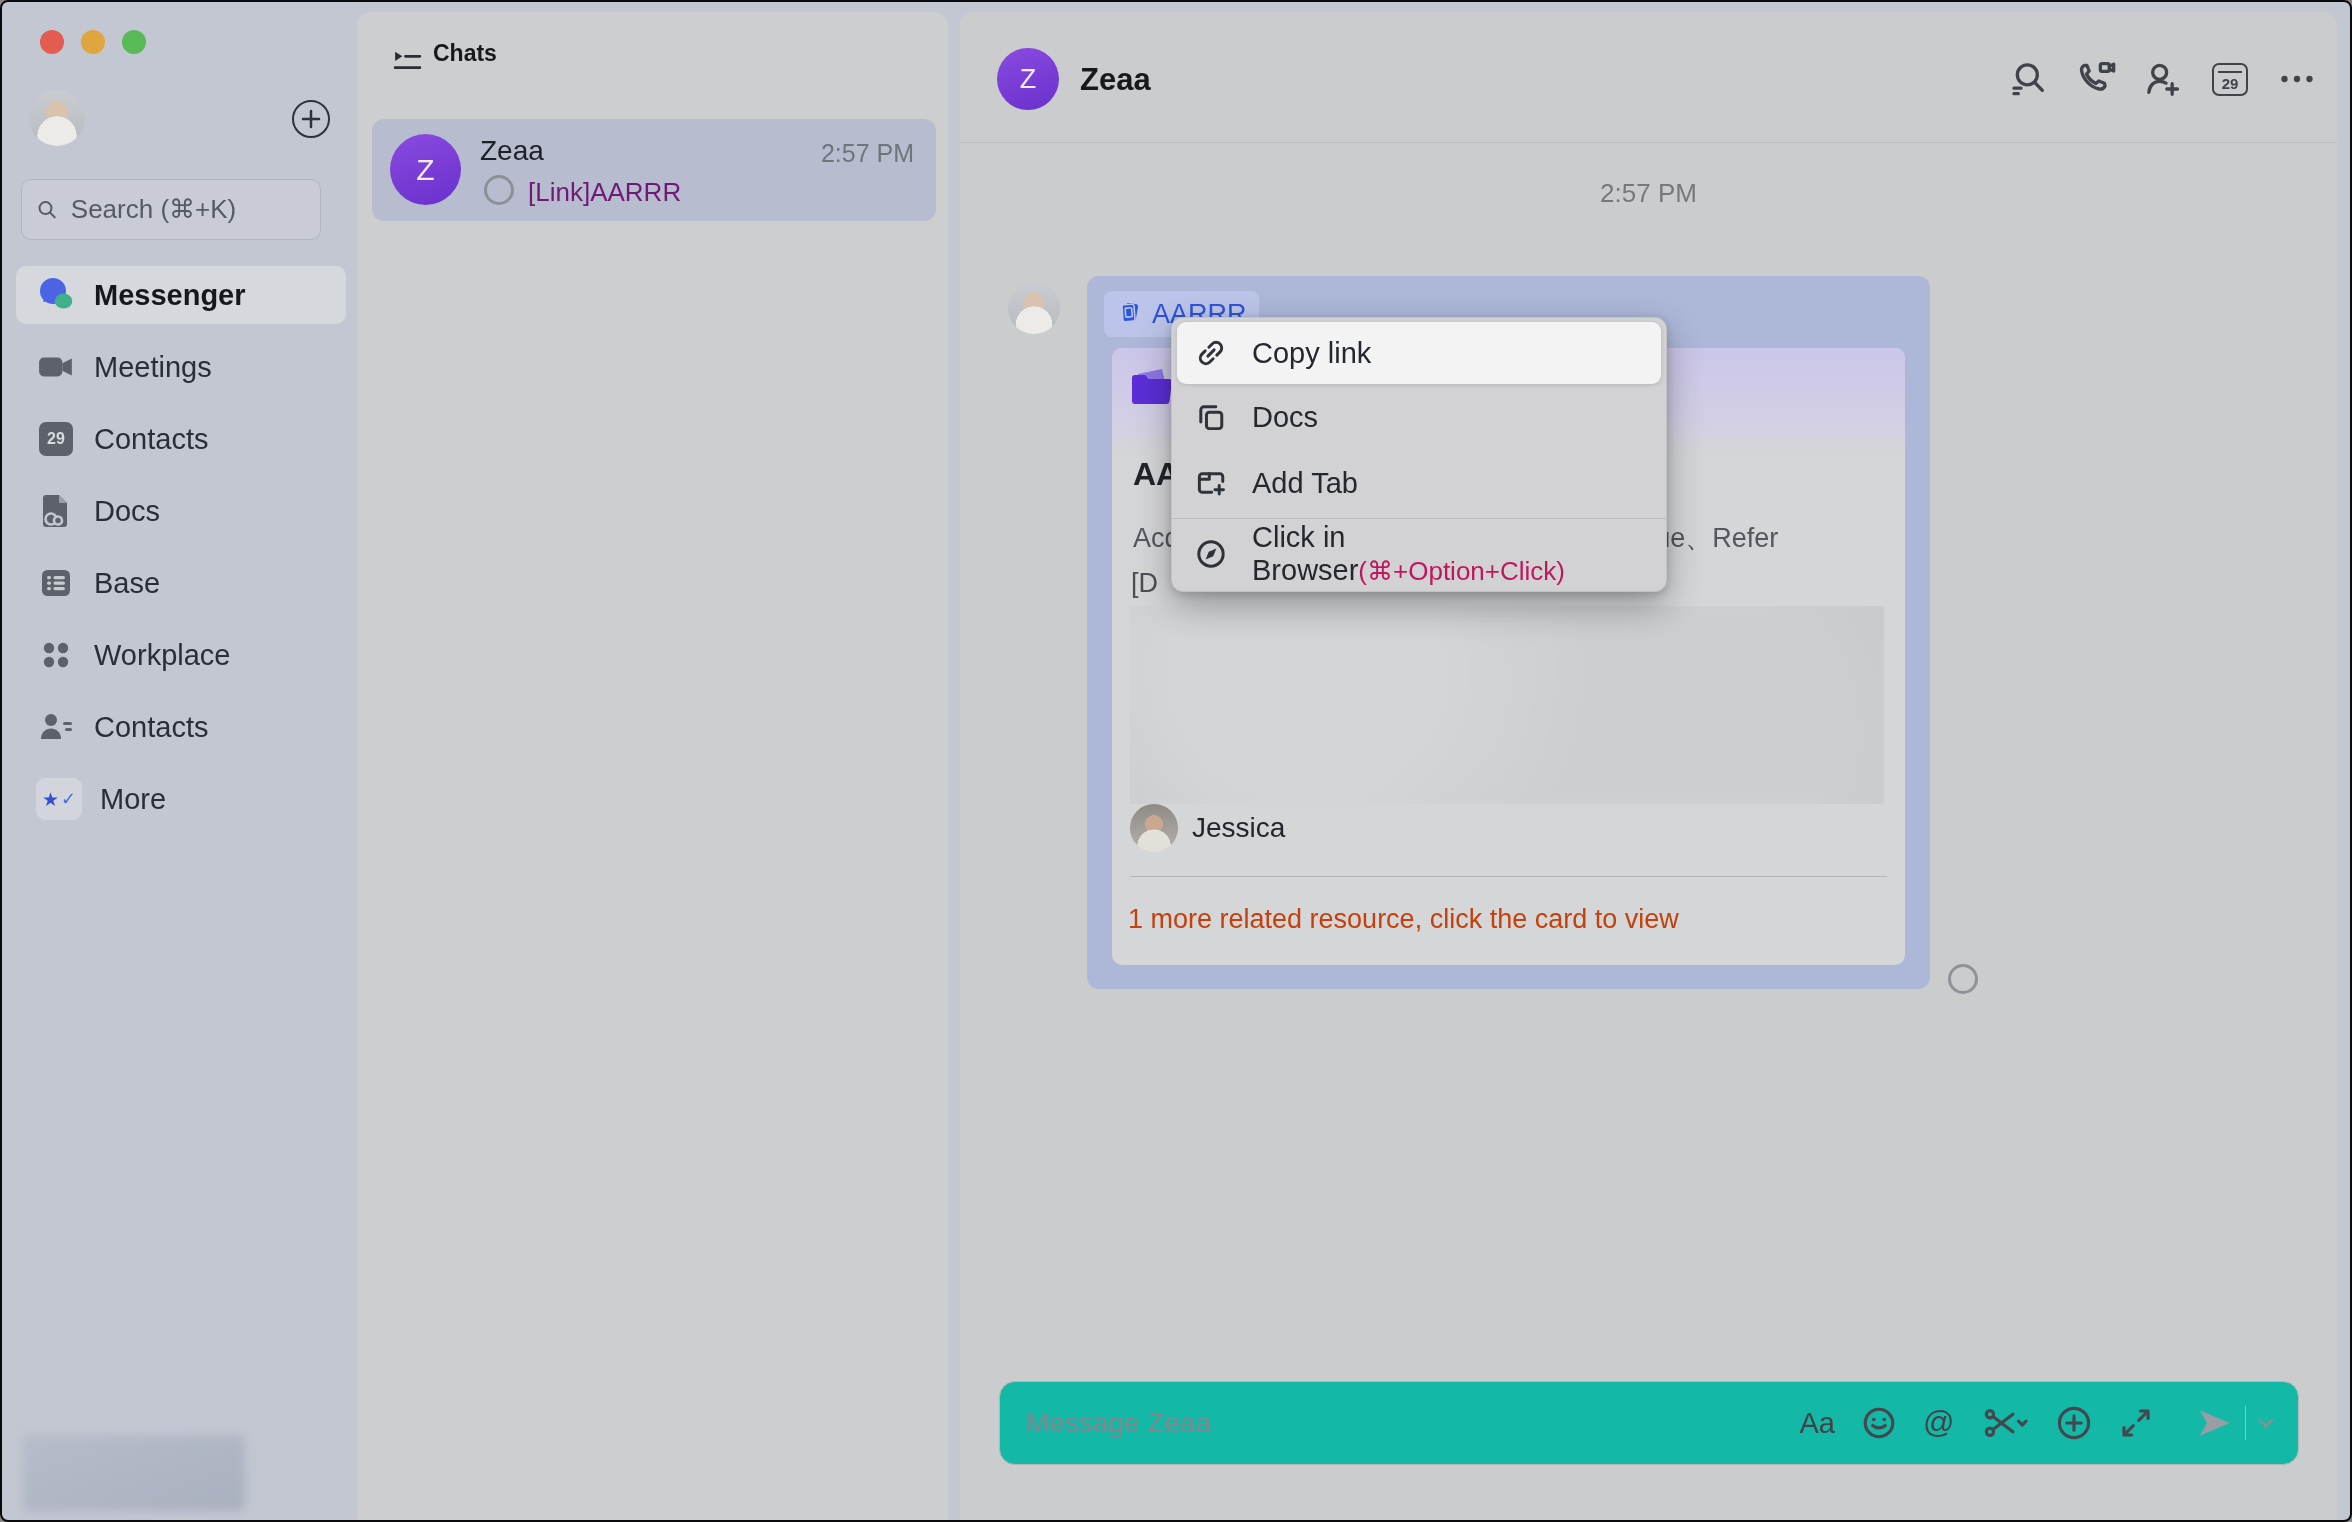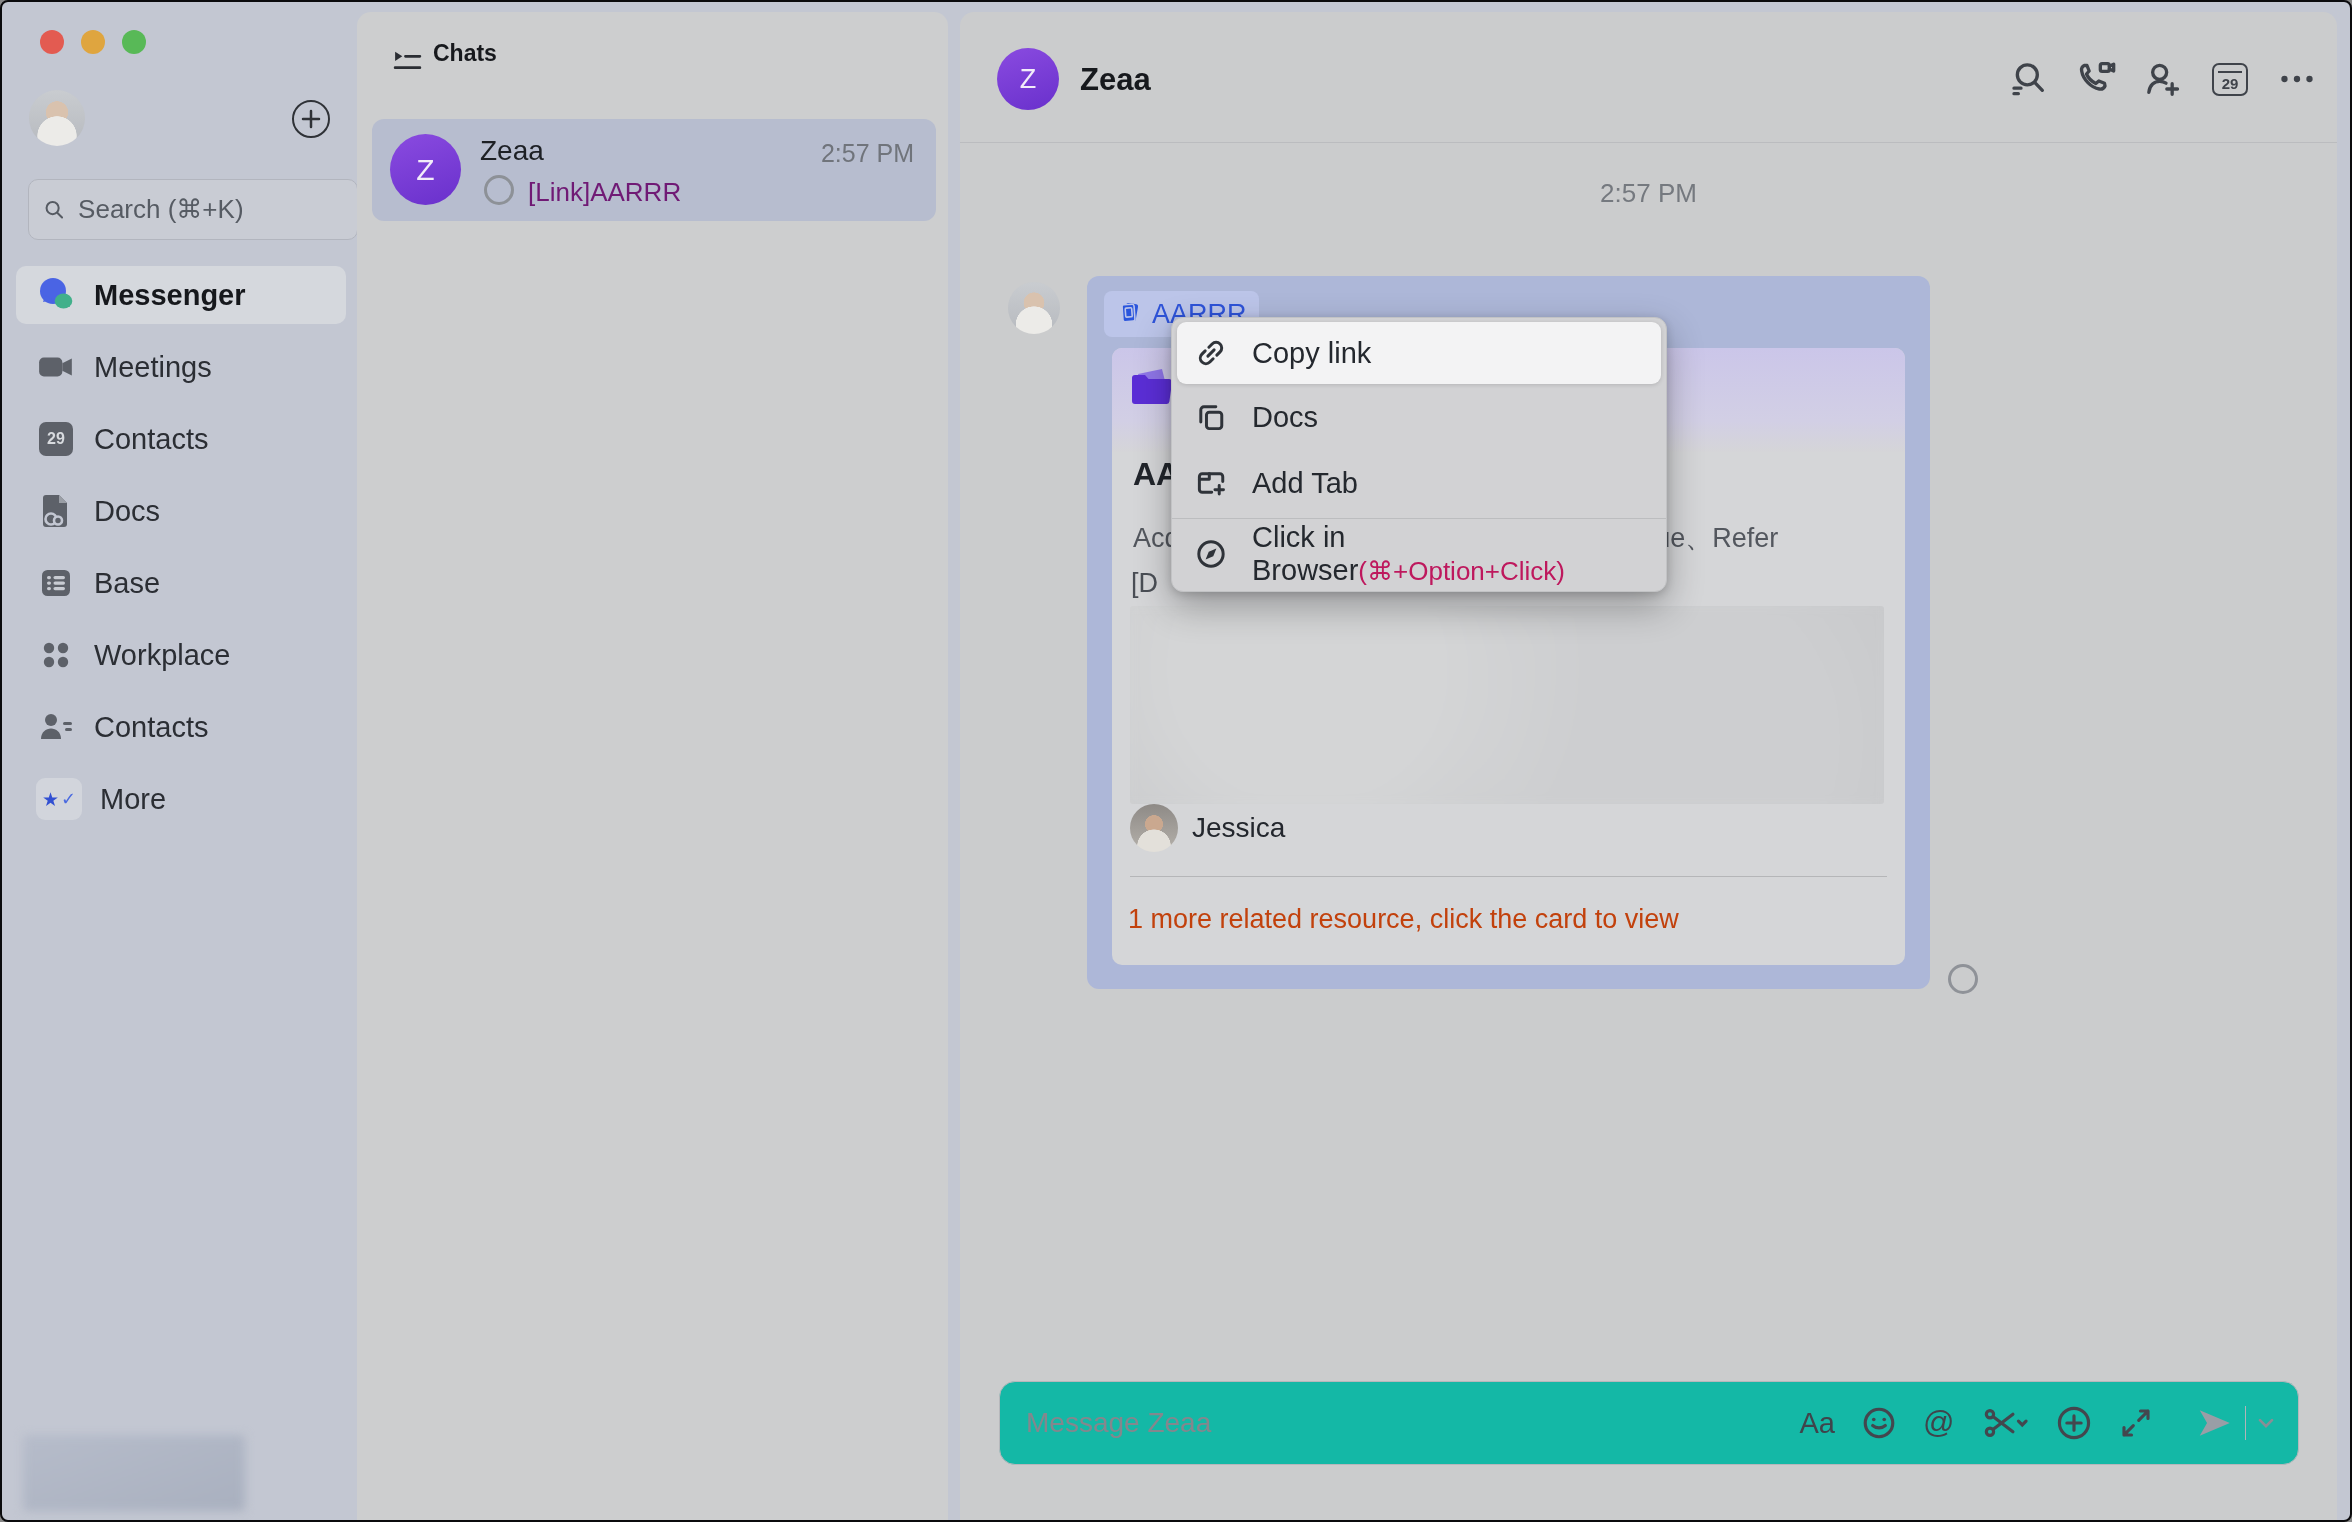--- a/index.html
+++ b/index.html
@@ -21,21 +21,21 @@
 
   
   .profile-avatar{position:absolute;left:27px;top:88px;width:56px;height:56px;border-radius:50%;
     background:
       radial-gradient(circle at 50% 82%, #ecebe8 0 36%, transparent 37%),
       radial-gradient(circle at 50% 40%, #d9c2ae 0 25%, transparent 26%),
       linear-gradient(180deg,#c9ccd0,#b7babf);}
   .add-btn{position:absolute;left:290px;top:98px;width:38px;height:38px;border-radius:50%;
     border:2.5px solid #2f3237;display:flex;align-items:center;justify-content:center;background:transparent;padding:0;}
   .add-btn svg{display:block;}
-  .search-box{position:absolute;left:26px;top:177px;width:330px;height:61px;border-radius:10px;
+  .search-box{position:absolute;left:19px;top:177px;width:300px;height:61px;border-radius:10px;
     background:#c9ccd4;border:1px solid #b2b5be;display:flex;align-items:center;padding:0 14px;gap:10px;}
   .search-box input{border:none;outline:none;background:transparent;font:26px "Liberation Sans","DejaVu Sans",sans-serif;
     color:#565b63;width:100%;}
   .search-box input::placeholder{color:#565b63;opacity:1;}
 
   .nav-item{position:absolute;left:14px;width:330px;height:58px;border-radius:10px;
     display:flex;align-items:center;gap:18px;padding-left:20px;font-size:29px;color:#2b2e34;}
   .nav-item.active{background:#d5d8dd;font-weight:700;color:#16181c;}
   .nav-icon{width:40px;height:40px;display:flex;align-items:center;justify-content:center;flex:0 0 auto;}
   .cal-fill{width:34px;height:34px;border-radius:7px;background:#5d6169;color:#d7dade;

